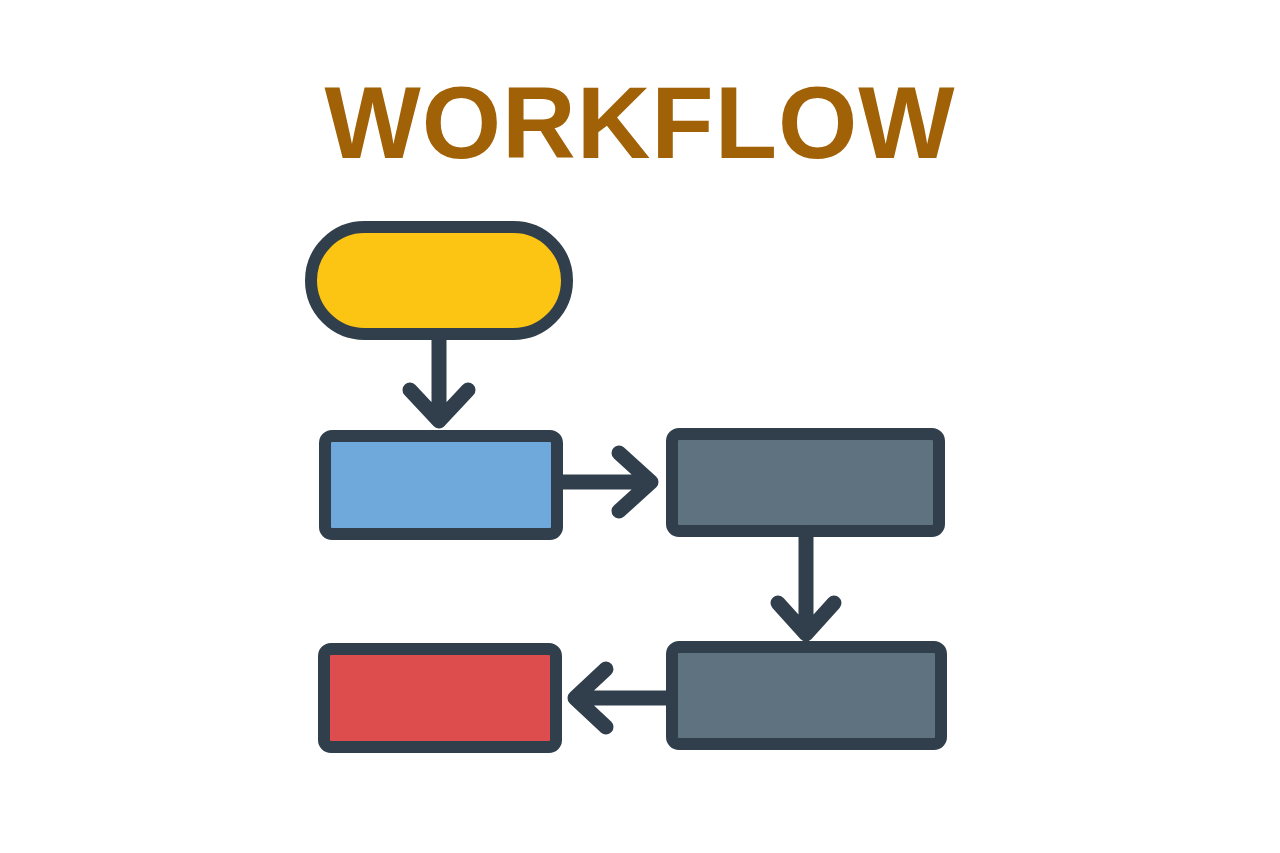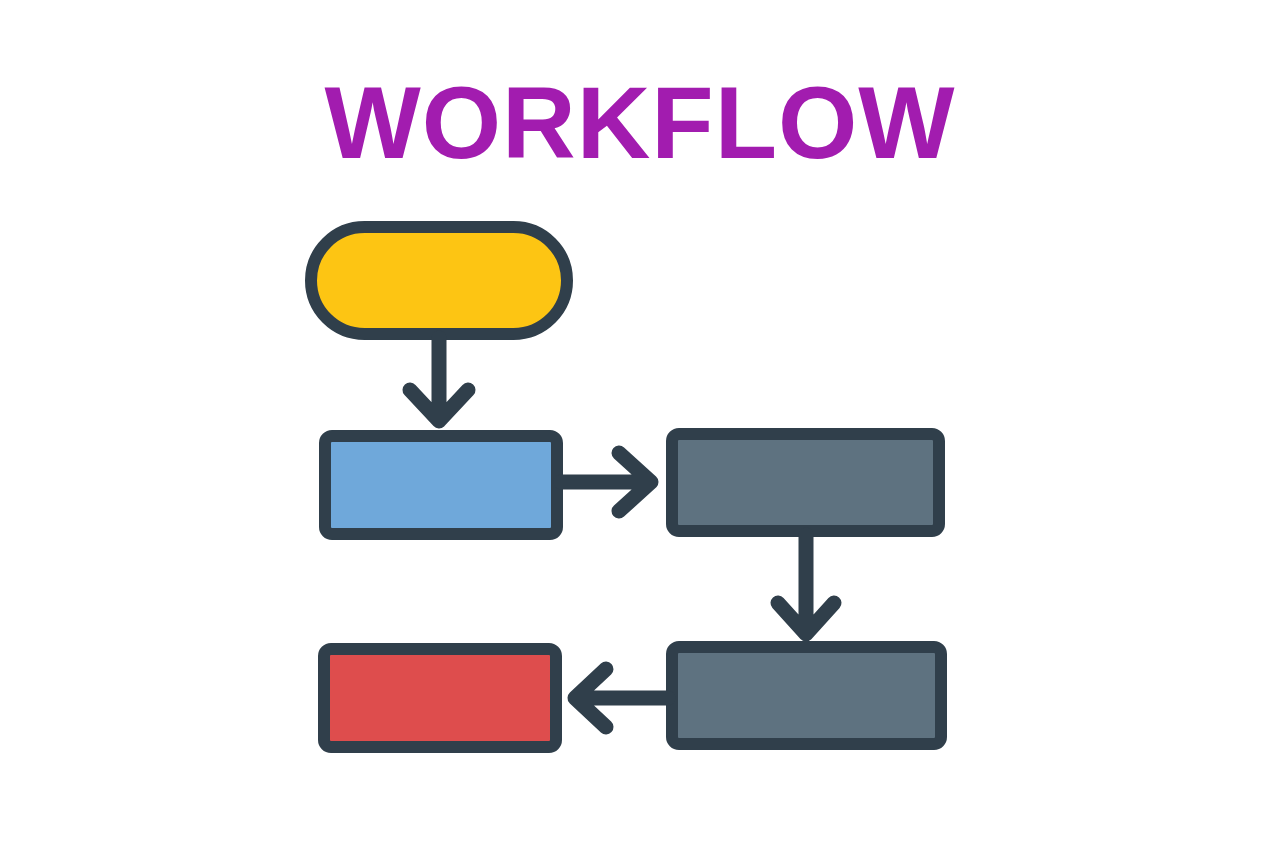--- a/index.html
+++ b/index.html
@@ -44,21 +44,21 @@
     stroke-width: 15;
     stroke-linecap: round;
     stroke-linejoin: round;
   }
 </style>
 </head>
 <body>
 
 <div class="stage" style="background: rgb(255, 255, 255);">
 
-  <h1 class="title" style="color: #a21caf;">WORKFLOW</h1>
+  <h1 class="title" style="color: #a16207;">WORKFLOW</h1>
 
   <svg class="flow" viewBox="0 0 1280 853" style="--stroke: #303f4b;">
 
     <rect class="node" x="311" y="227" width="256" height="107" rx="53.5" ry="53.5" fill="#fdc513"></rect>
 
     <path class="edge" d="M439 338 L439 417 M410 390 L439 421 L468 390"></path>
 
     <rect class="node" x="325" y="436" width="232" height="98" rx="7" ry="7" fill="#6fa8da"></rect>
 
     <path class="edge" d="M561 482 L646 482 M619 453 L651 482 L619 511"></path>

